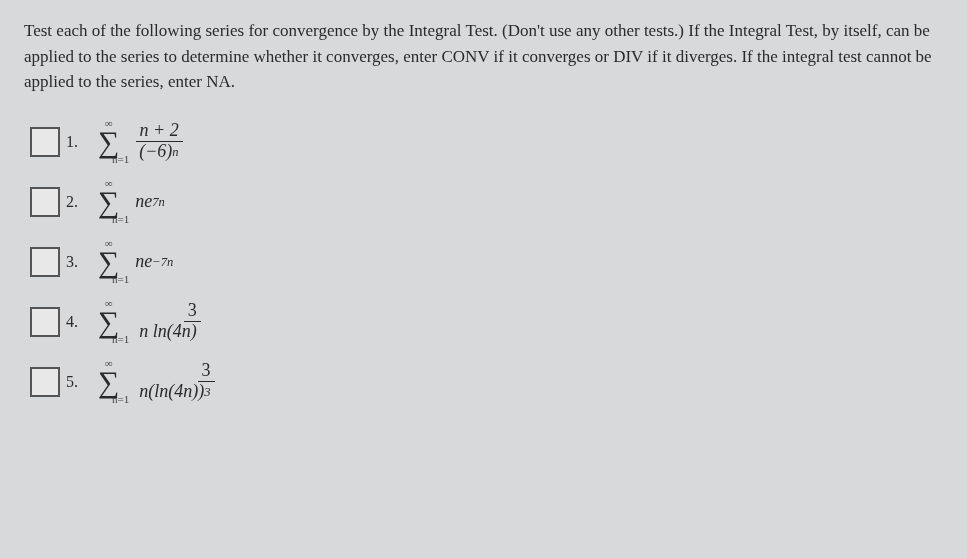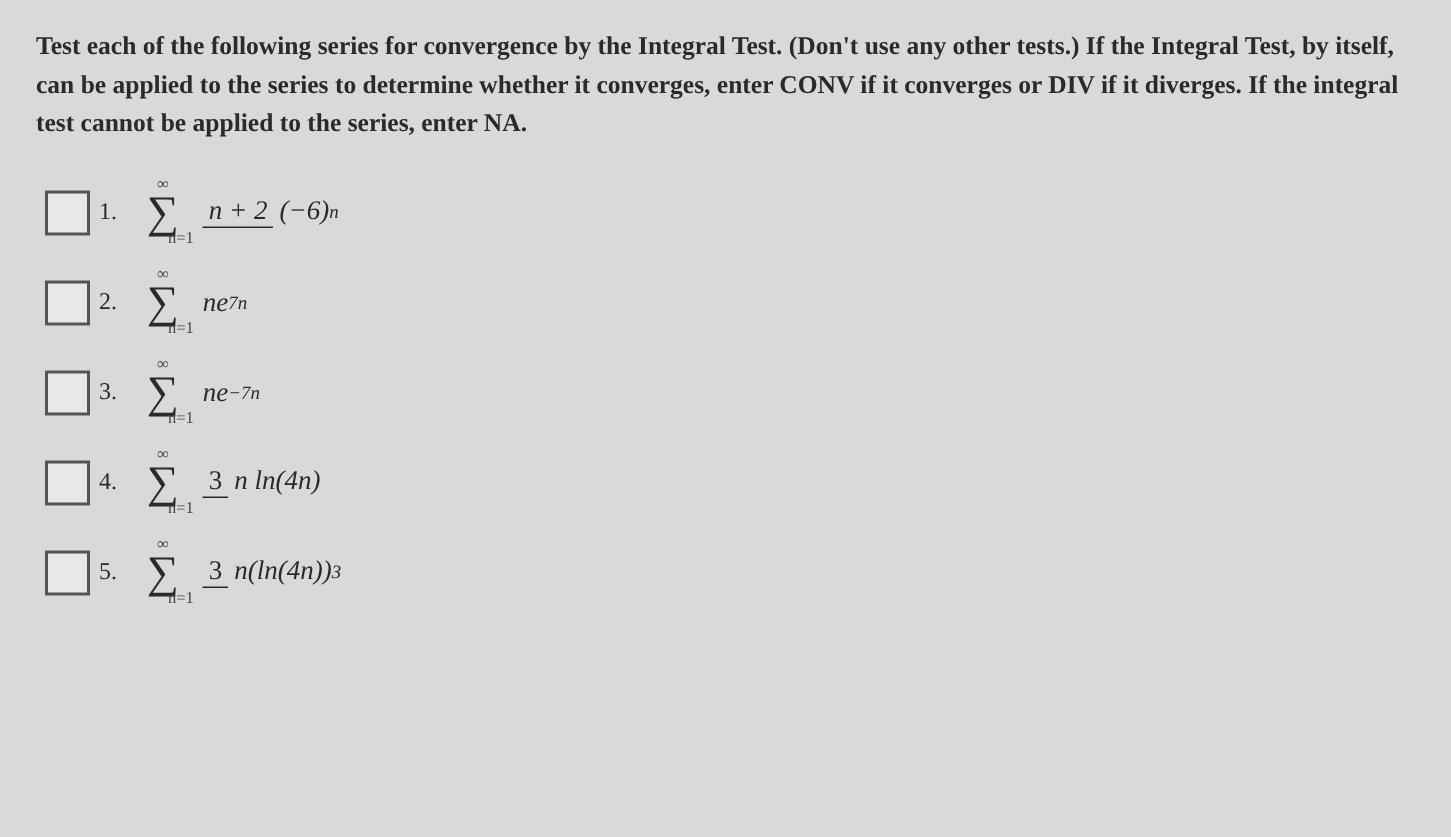--- a/index.html
+++ b/index.html
@@ -16,21 +16,20 @@
       padding: 18px 24px;
       font-size: 17px;
       line-height: 1.5;
       overflow: hidden;
     }
     .instructions {
       margin-bottom: 18px;
     }
     .instructions p {
       margin-bottom: 14px;
-      font-weight: bold;
     }
     .problems {
       margin-top: 10px;
       margin-left: 6px;
     }
     .problem-row {
       display: flex;
       align-items: center;
       margin-bottom: 2px;
       height: 58px;
@@ -69,22 +68,22 @@
       font-size: 30px;
       line-height: 0.85;
     }
     .sigma-bottom {
       font-size: 11px;
       color: #444;
       margin-left: 24px;
     }
     .frac {
       display: inline-flex;
-      flex-direction: row;
-      align-items: flex-start;
+      flex-direction: column;
+      align-items: flex-end;
       line-height: 1.1;
       vertical-align: middle;
     }
     .frac .num {
       padding: 0 4px;
       border-bottom: 1.5px solid #2a2a2a;
     }
     .frac .den {
       padding: 0 4px;
     }

